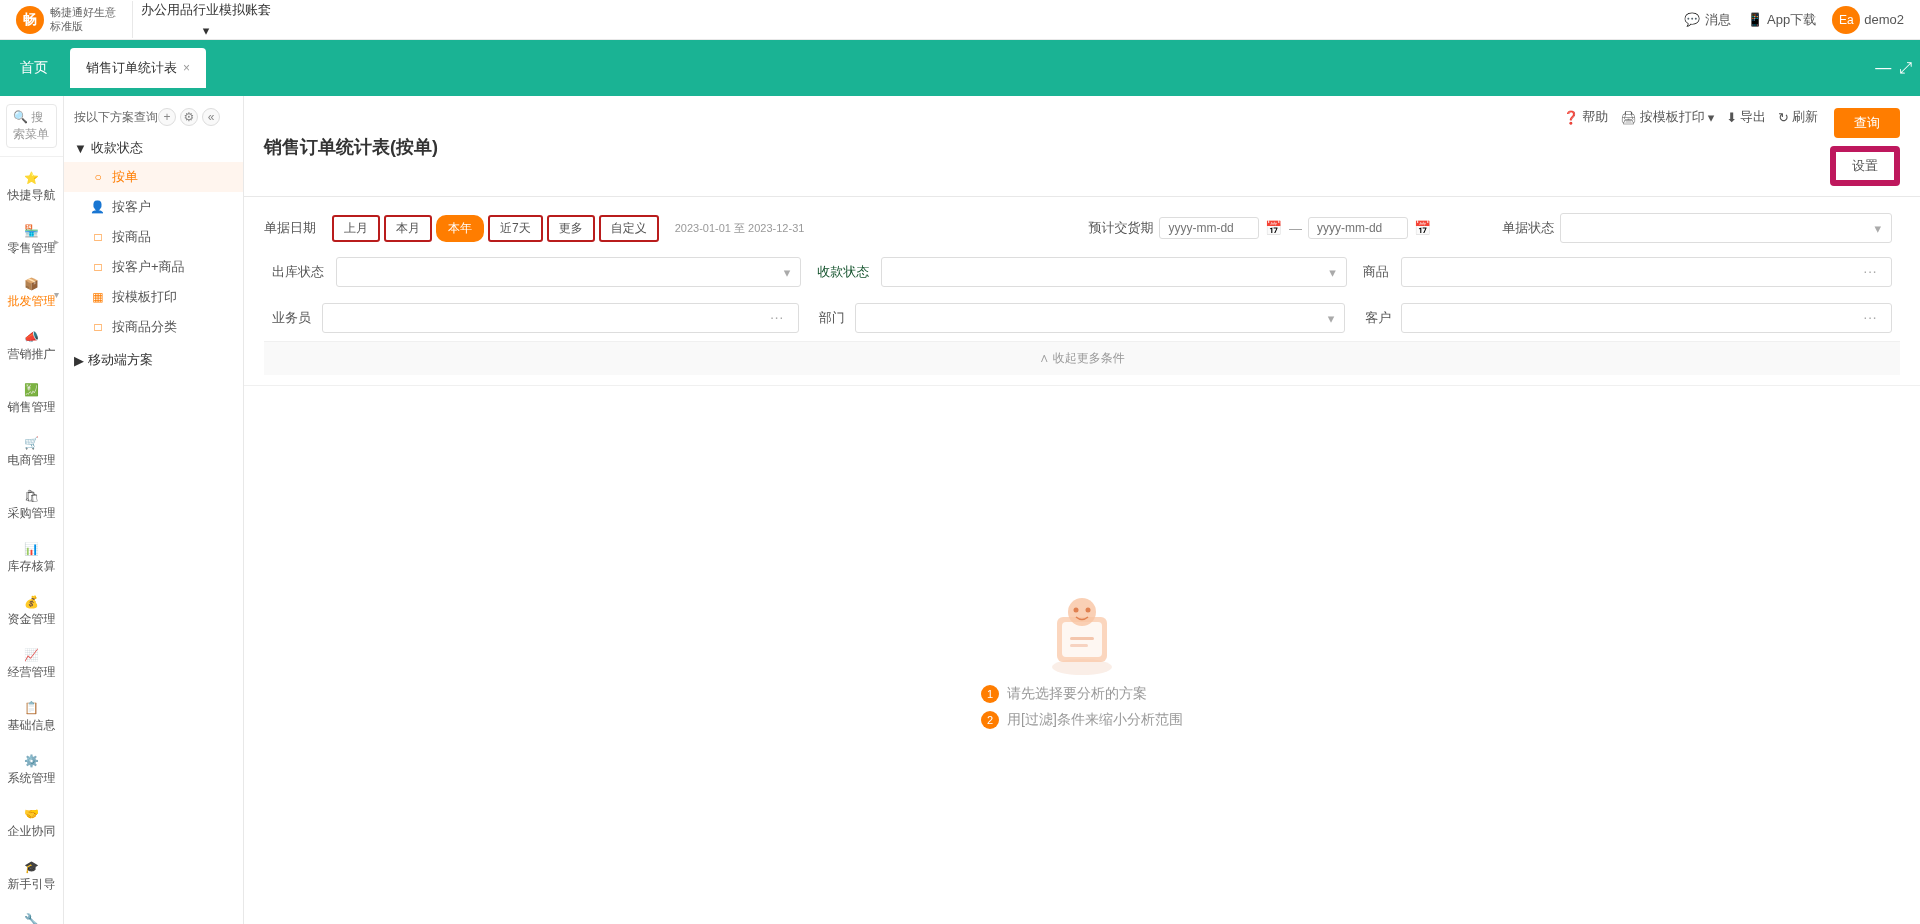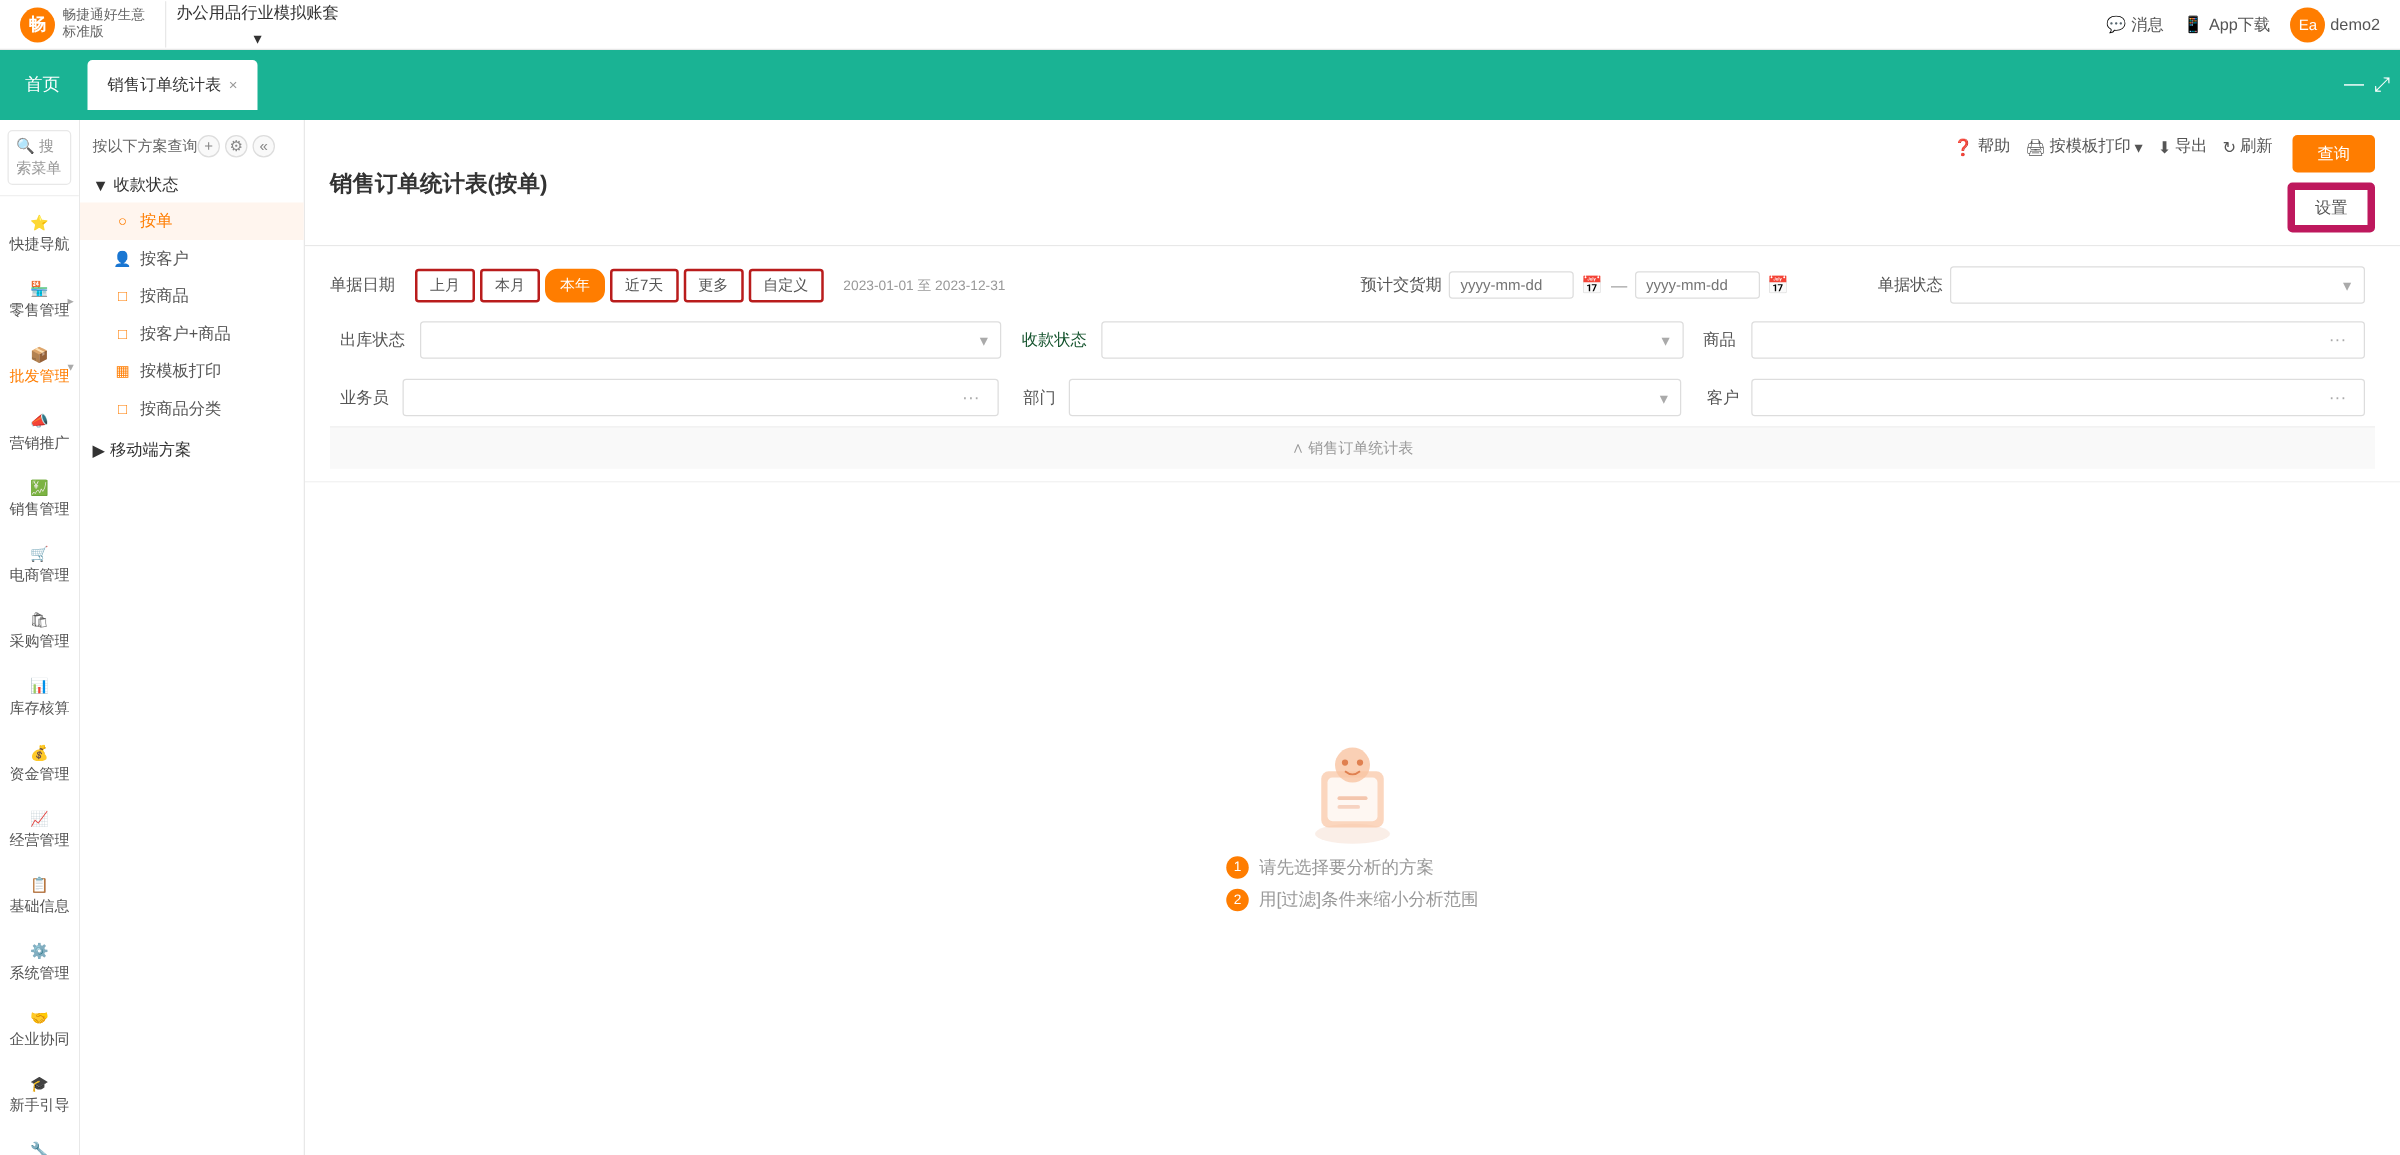--- a/index.html
+++ b/index.html
@@ -367,21 +367,21 @@
             </div>
           </div>
           <div style="display:flex; align-items:center; gap:8px; padding:4px 8px;">
             <span style="font-size:13px;color:#555;white-space:nowrap;min-width:28px;">客户</span>
             <div style="flex:1;border:1px solid #ddd;border-radius:3px;padding:5px 10px;min-height:30px;display:flex;justify-content:flex-end;cursor:pointer;">
               <span class="dots-btn">···</span>
             </div>
           </div>
         </div>
 
-        <div class="collapse-bar">∧ 销售订单统计表</div>
+        <div class="collapse-bar">∧ 收起更多条件</div>
       </div>
 
       <div class="empty-state">
         <div>
           
           <svg width="100" height="100" viewBox="0 0 100 100">
             <ellipse cx="50" cy="85" rx="30" ry="8" fill="#f5ddd0" opacity="0.5"></ellipse>
             <rect x="25" y="35" width="50" height="45" rx="6" fill="#f9c4a2" opacity="0.7"></rect>
             <rect x="30" y="40" width="40" height="35" rx="4" fill="#fff" opacity="0.8"></rect>
             <circle cx="50" cy="30" r="14" fill="#f9c4a2" opacity="0.8"></circle>

